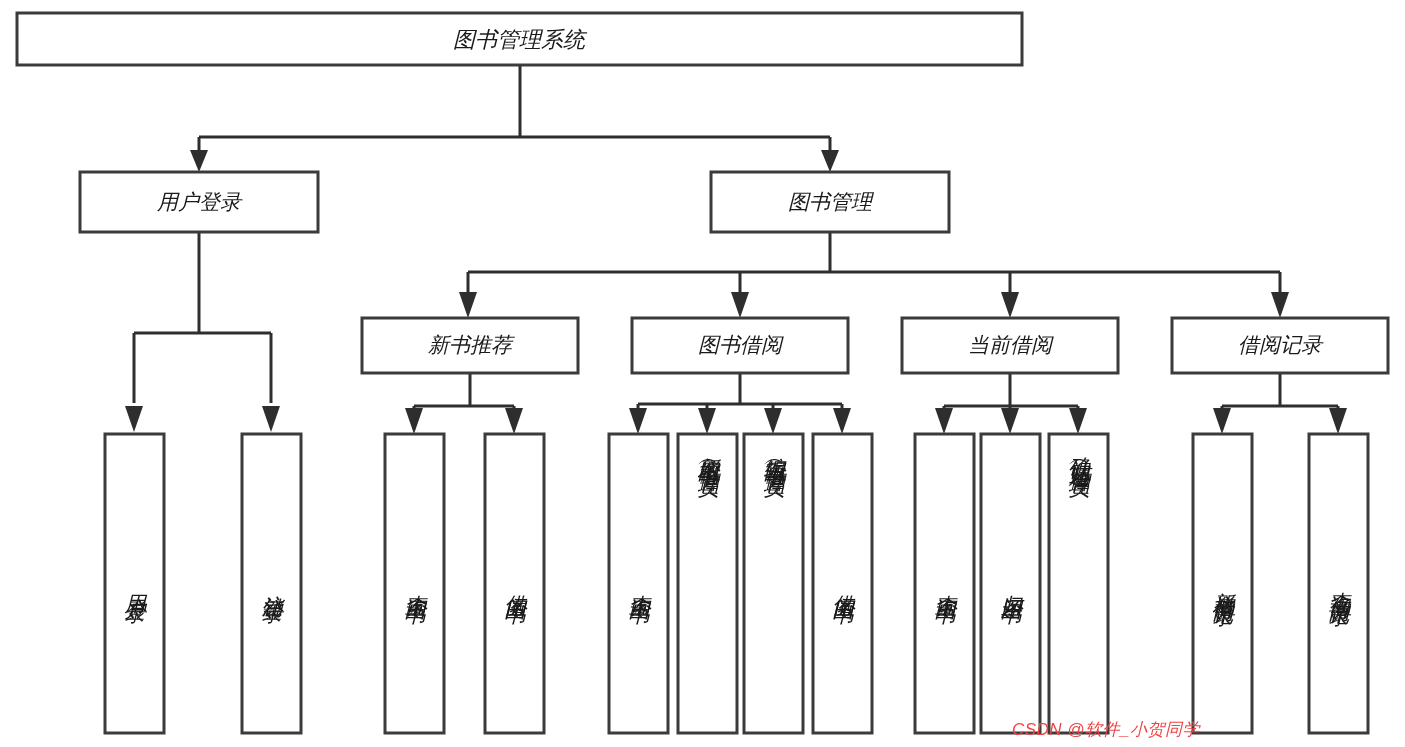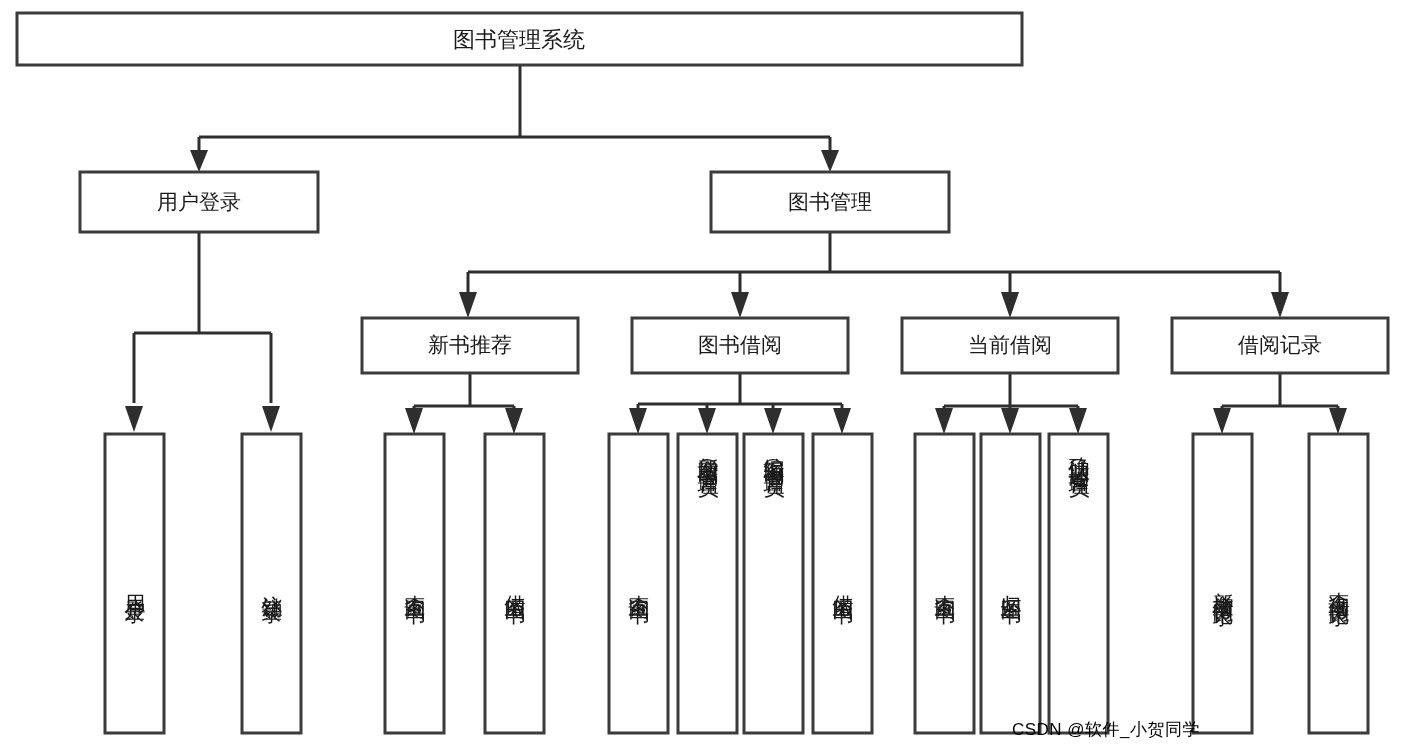--- a/index.html
+++ b/index.html
@@ -12,20 +12,21 @@
     width: 1405px;
     height: 747px;
     font-family: "Liberation Sans", "DejaVu Sans", sans-serif;
     overflow: hidden;
   }
   #diagram-root {
     position: relative;
     width: 1210px;
     height: 747px;
     background: #ffffff;
+    font-style: italic;
   }
   svg#flowchart {
     display: block;
     width: 1405px;
     height: 747px;
   }
   .node-box {
     fill: #ffffff;
     stroke: #3b3b3b;
     stroke-width: 3;
@@ -66,21 +67,21 @@
     letter-spacing: 3px;
     color: #1a1a1a;
     white-space: nowrap;
   }
   .watermark {
     position: absolute;
     right: 10px;
     bottom: 6px;
     font-family: "Liberation Sans", "DejaVu Sans", sans-serif;
     font-size: 17px;
-    color: #000000;
+    color: #ef4444;
     letter-spacing: 0.5px;
     user-select: none;
   }
 </style>
 </head>
 <body>
 
 <div id="diagram-root">
 
   <svg id="flowchart" viewBox="0 0 1405 747" xmlns="http://www.w3.org/2000/svg">

